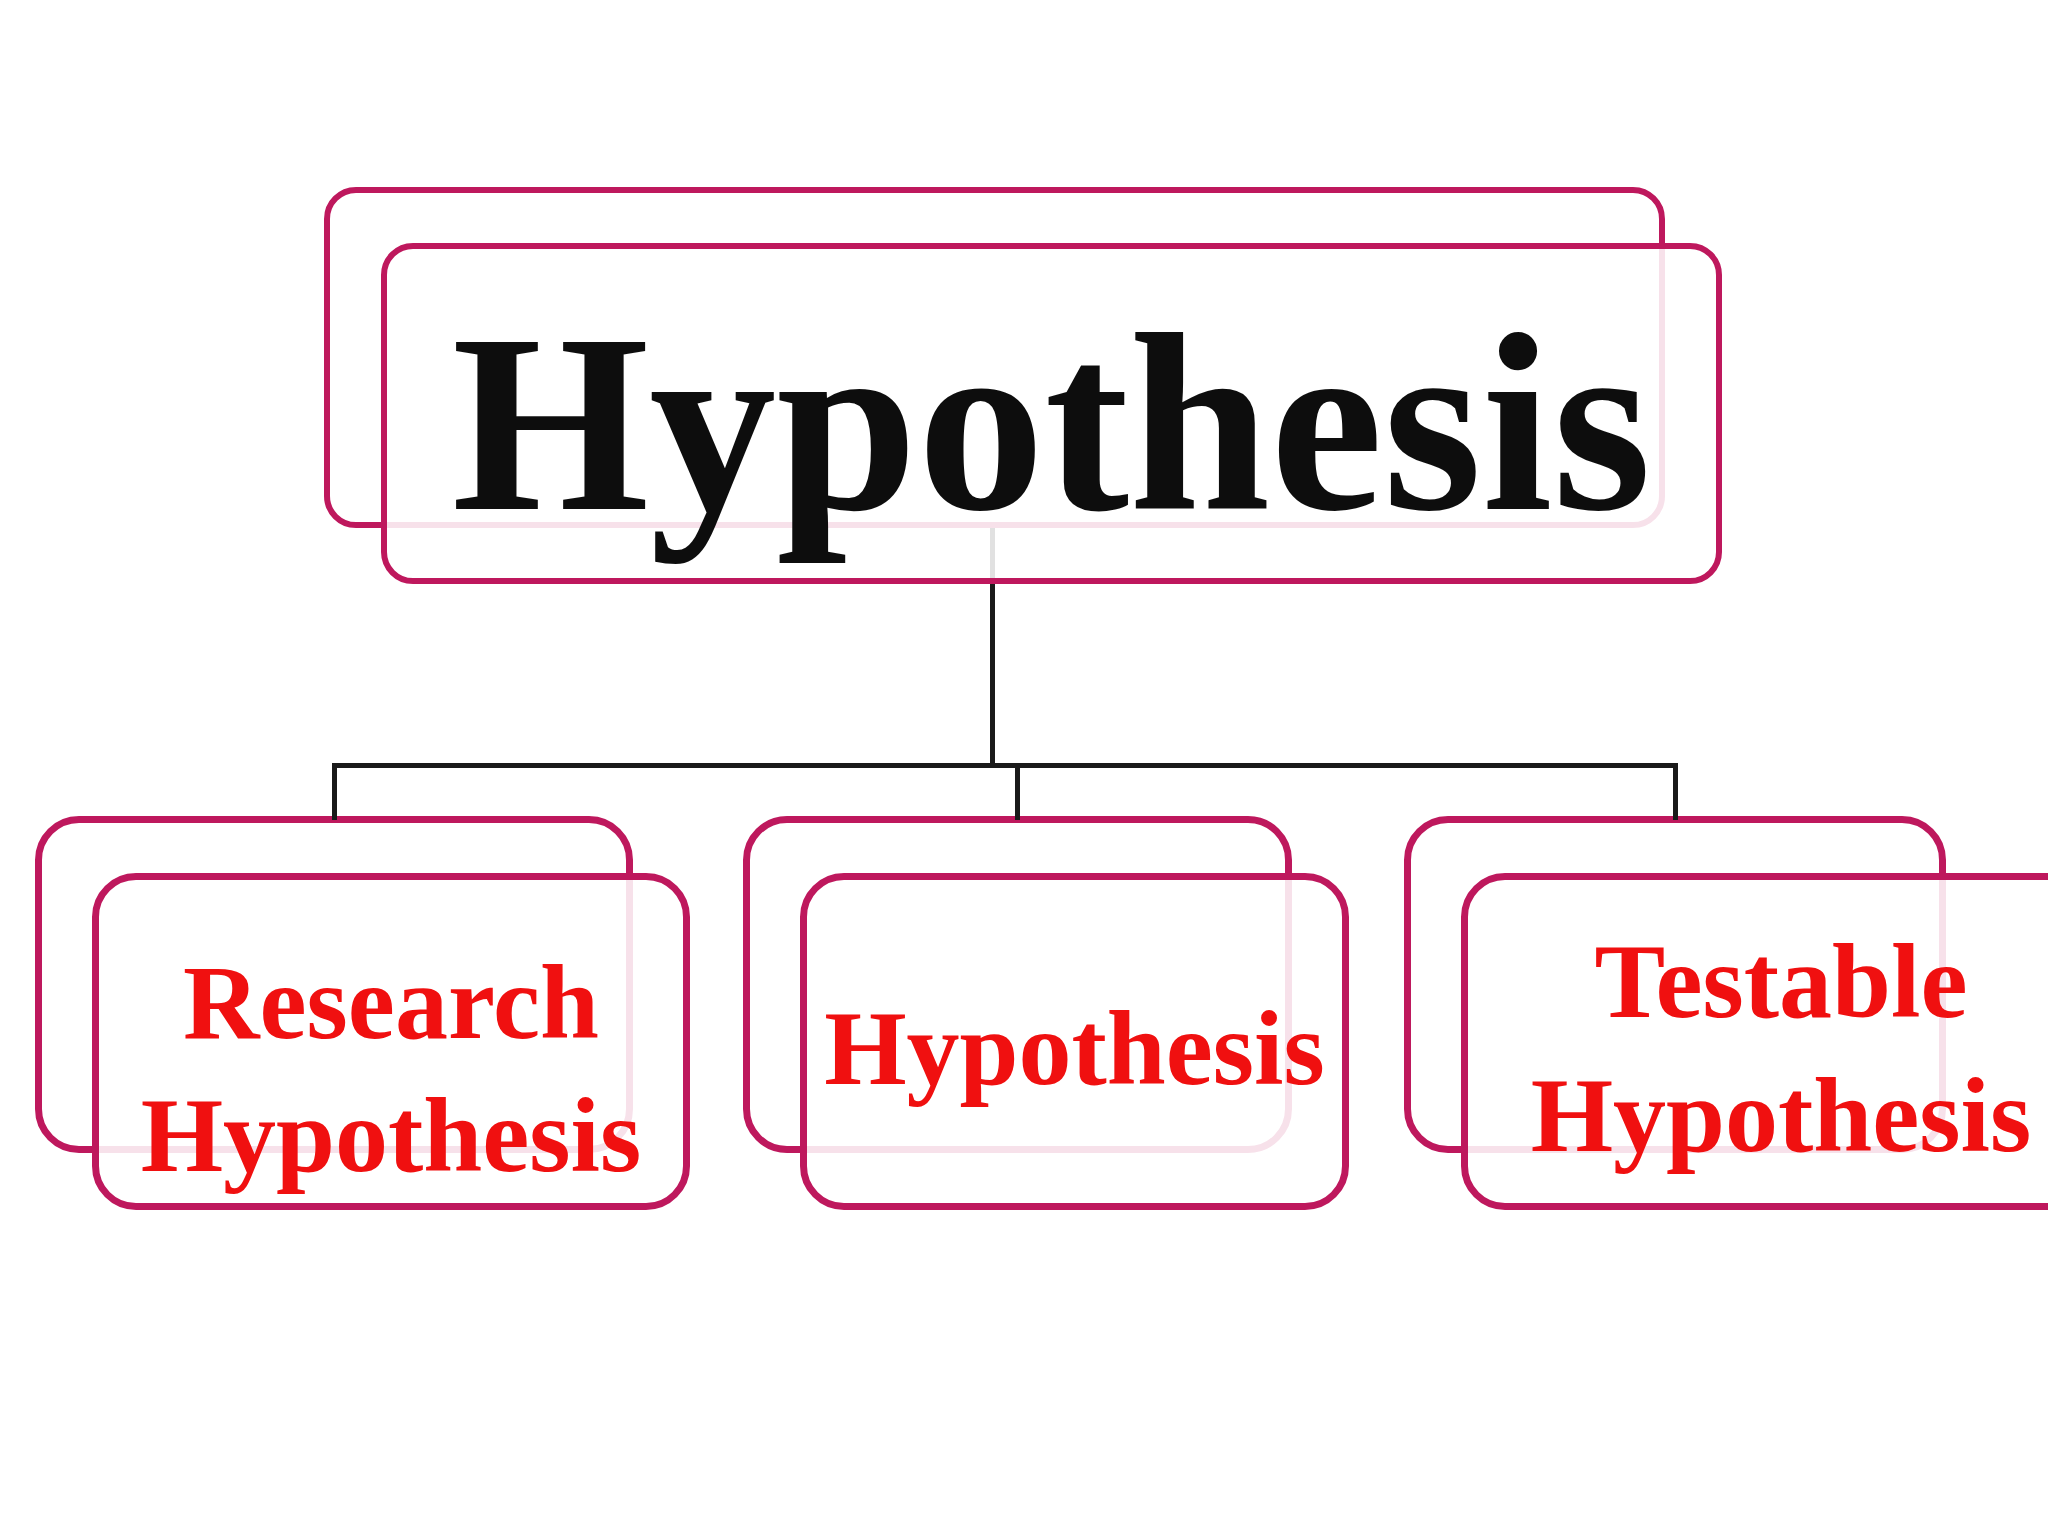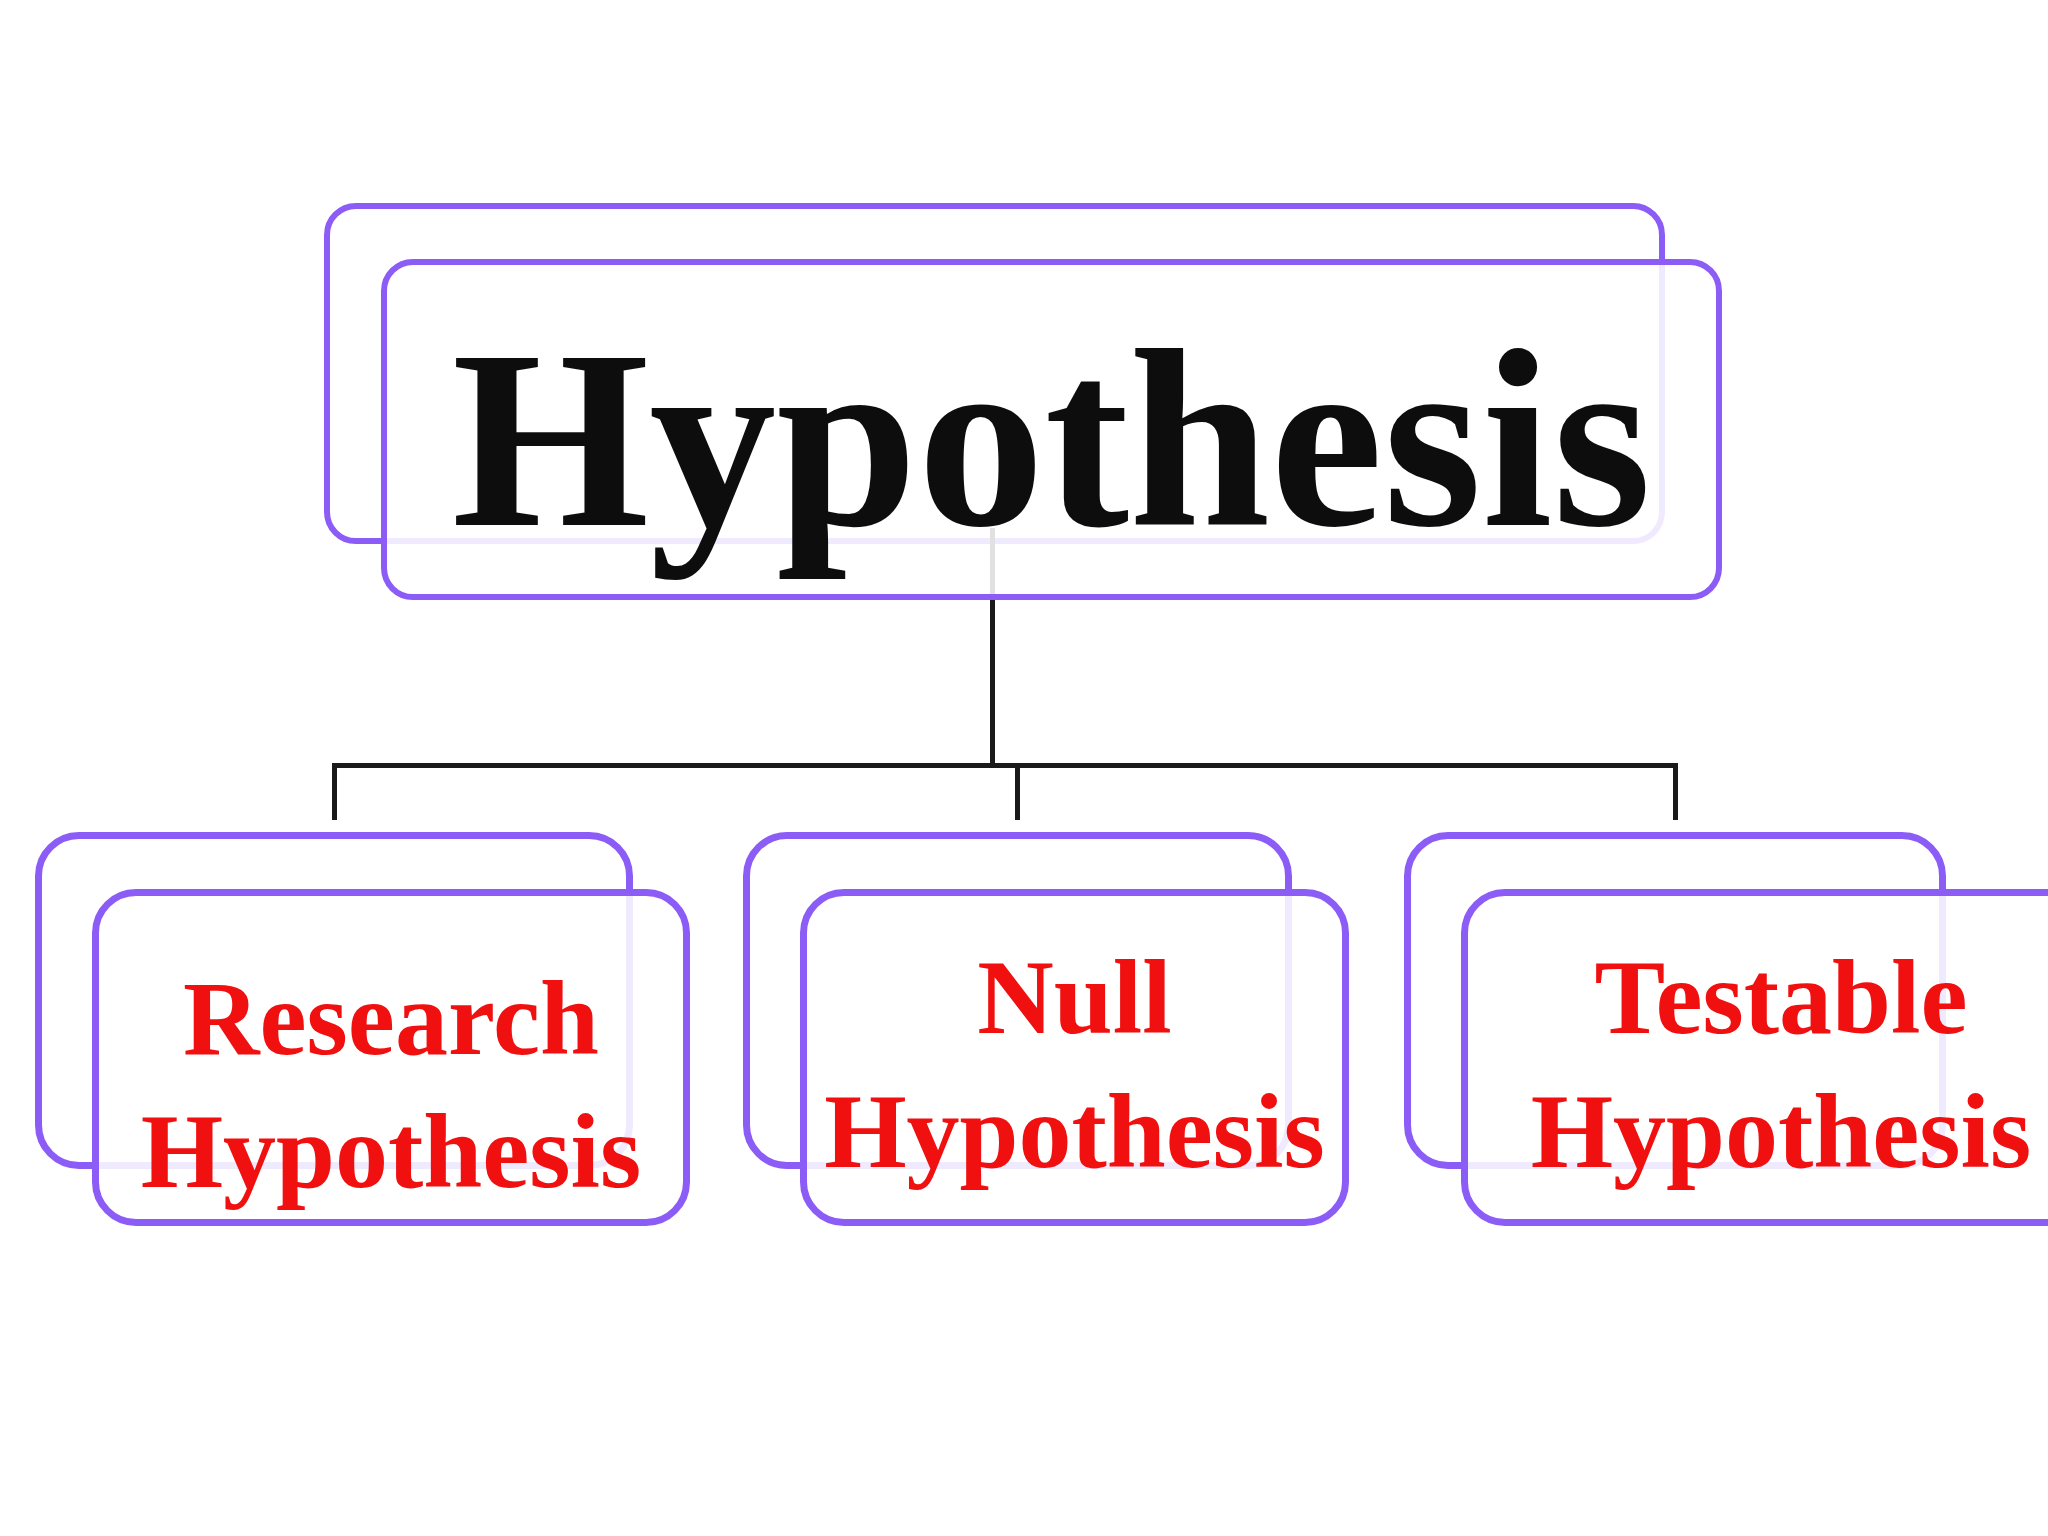--- a/index.html
+++ b/index.html
@@ -12,23 +12,22 @@
     width: 2048px;
     height: 1536px;
     background: #ffffff;
     overflow: hidden;
     font-family: "Liberation Serif", "DejaVu Serif", serif;
   }
   
   .node-box {
     position: absolute;
     box-sizing: border-box;
-    border: 6px solid #8b5cf6;
+    border: 6px solid #be185d;
     background: #ffffff;
-    margin-top: 16px;
   }
   .back {
     z-index: 1;
   }
   .front {
     z-index: 3;
     
     background: rgba(255, 255, 255, 0.87);
     display: flex;
     align-items: center;
@@ -86,21 +85,20 @@
 
   <div class="node-box front child-front" style="left:92px; top:873px; width:598px; height:337px;align-items:flex-end;">
     <div class="child-label">
       <span>Research</span>
       <span>Hypothesis</span>
     </div>
   </div>
 
   <div class="node-box front child-front" style="left:800px; top:873px; width:549px; height:337px;">
     <div class="child-label">
-      <span>Null</span>
       <span>Hypothesis</span>
     </div>
   </div>
 
   <div class="node-box front child-front" style="left:1461px; top:873px; width:640px; height:337px;">
     <div class="child-label">
       <span>Testable</span>
       <span>Hypothesis</span>
     </div>
   </div>

